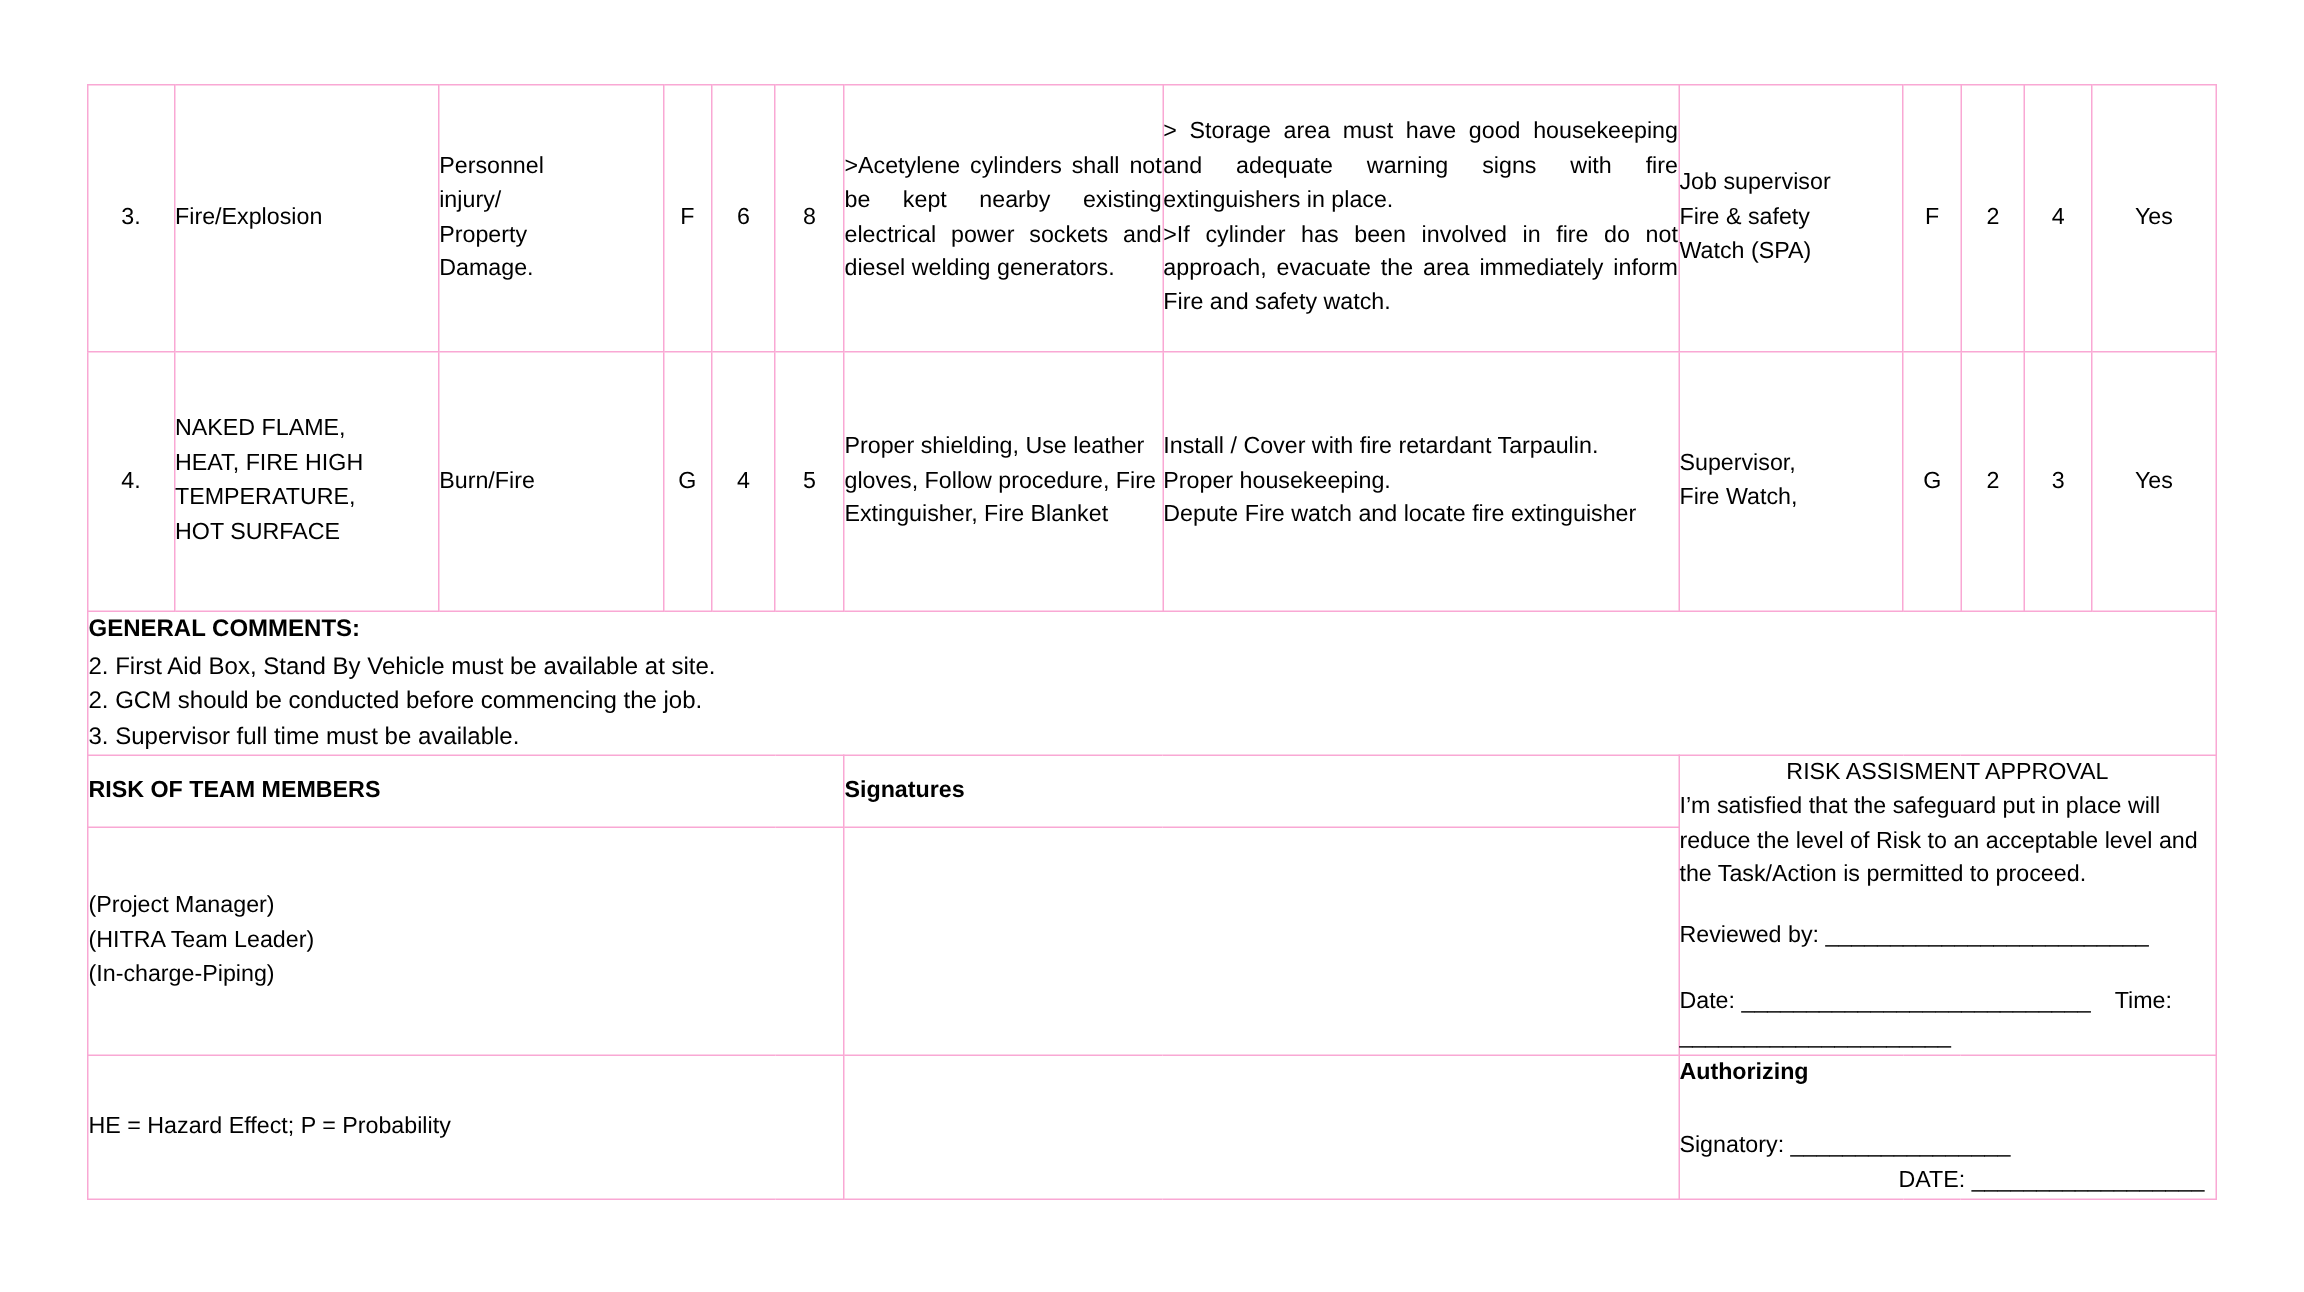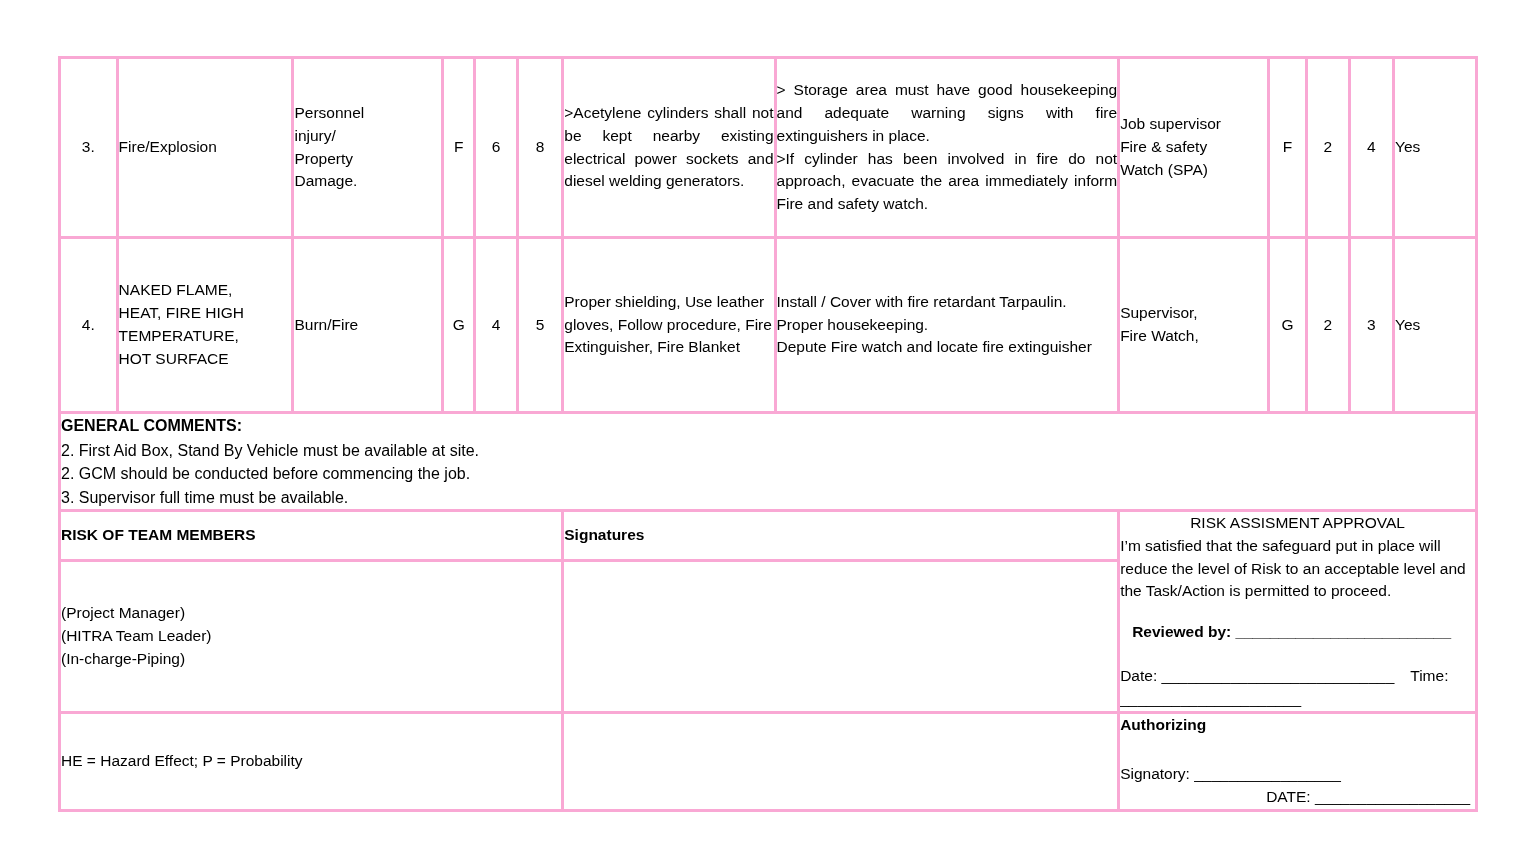--- a/index.html
+++ b/index.html
@@ -26,42 +26,42 @@
   table.hitra {
     position: absolute;
     left: 58px;
     top: 56px;
     width: 1420px;
     border-collapse: collapse;
     table-layout: fixed;
   }
 
   table.hitra td {
-    border: 3px solid #f9a8d4;
+    border: 1px solid #f9a8d4;
     padding: 0;
     vertical-align: middle;
     font-size: 15.5px;
     line-height: 1.47;
     color: #000;
   }
 
   
   .c-sn      { width: 57px;  text-align: center; }
   .c-hazard  { width: 174px; padding: 4px 12px; }
   .c-effect  { width: 148px; padding: 4px 12px; }
   .c-he1     { width: 32px;  text-align: center; }
   .c-p1      { width: 42px;  text-align: center; }
   .c-r1      { width: 45px;  text-align: center; }
   .c-ctrl    { width: 210px; padding: 6px 11px; vertical-align: top; }
   .c-rec     { width: 340px; padding: 6px 10px; vertical-align: top; }
   .c-resp    { width: 148px; padding: 4px 14px; }
   .c-he2     { width: 38px;  text-align: center; }
   .c-p2      { width: 42px;  text-align: center; }
   .c-r2      { width: 44px;  text-align: center; }
-  .c-ok      { width: 82px;  }
+  .c-ok      { width: 82px;  text-align: center; }
 
   .justif { text-align: justify; text-justify: inter-word; }
   .ctrl-lines { white-space: pre-line; }
   .stack { white-space: pre-line; }
 
   .row-risk td { height: 177px; }
   .row-risk2 td { height: 172px; }
 
   
   .gc-cell {
@@ -107,23 +107,22 @@
   .appr-cell {
     padding: 9px 14px 10px 14px;
     vertical-align: top;
     font-size: 15.5px;
     line-height: 1.53;
   }
   .appr-title { display: block; text-align: center; }
   .appr-body  { display: block; }
   .appr-rev {
     display: block;
-    font-weight: bold;
+    font-weight: normal;
     margin-top: 18px;
-    margin-left: 12px;
   }
   .appr-datetime {
     display: block;
     margin-top: 21px;
   }
   .appr-datetime .gap { display: inline-block; width: 16px; }
 
   
   .legend-cell {
     padding: 10px 12px;

